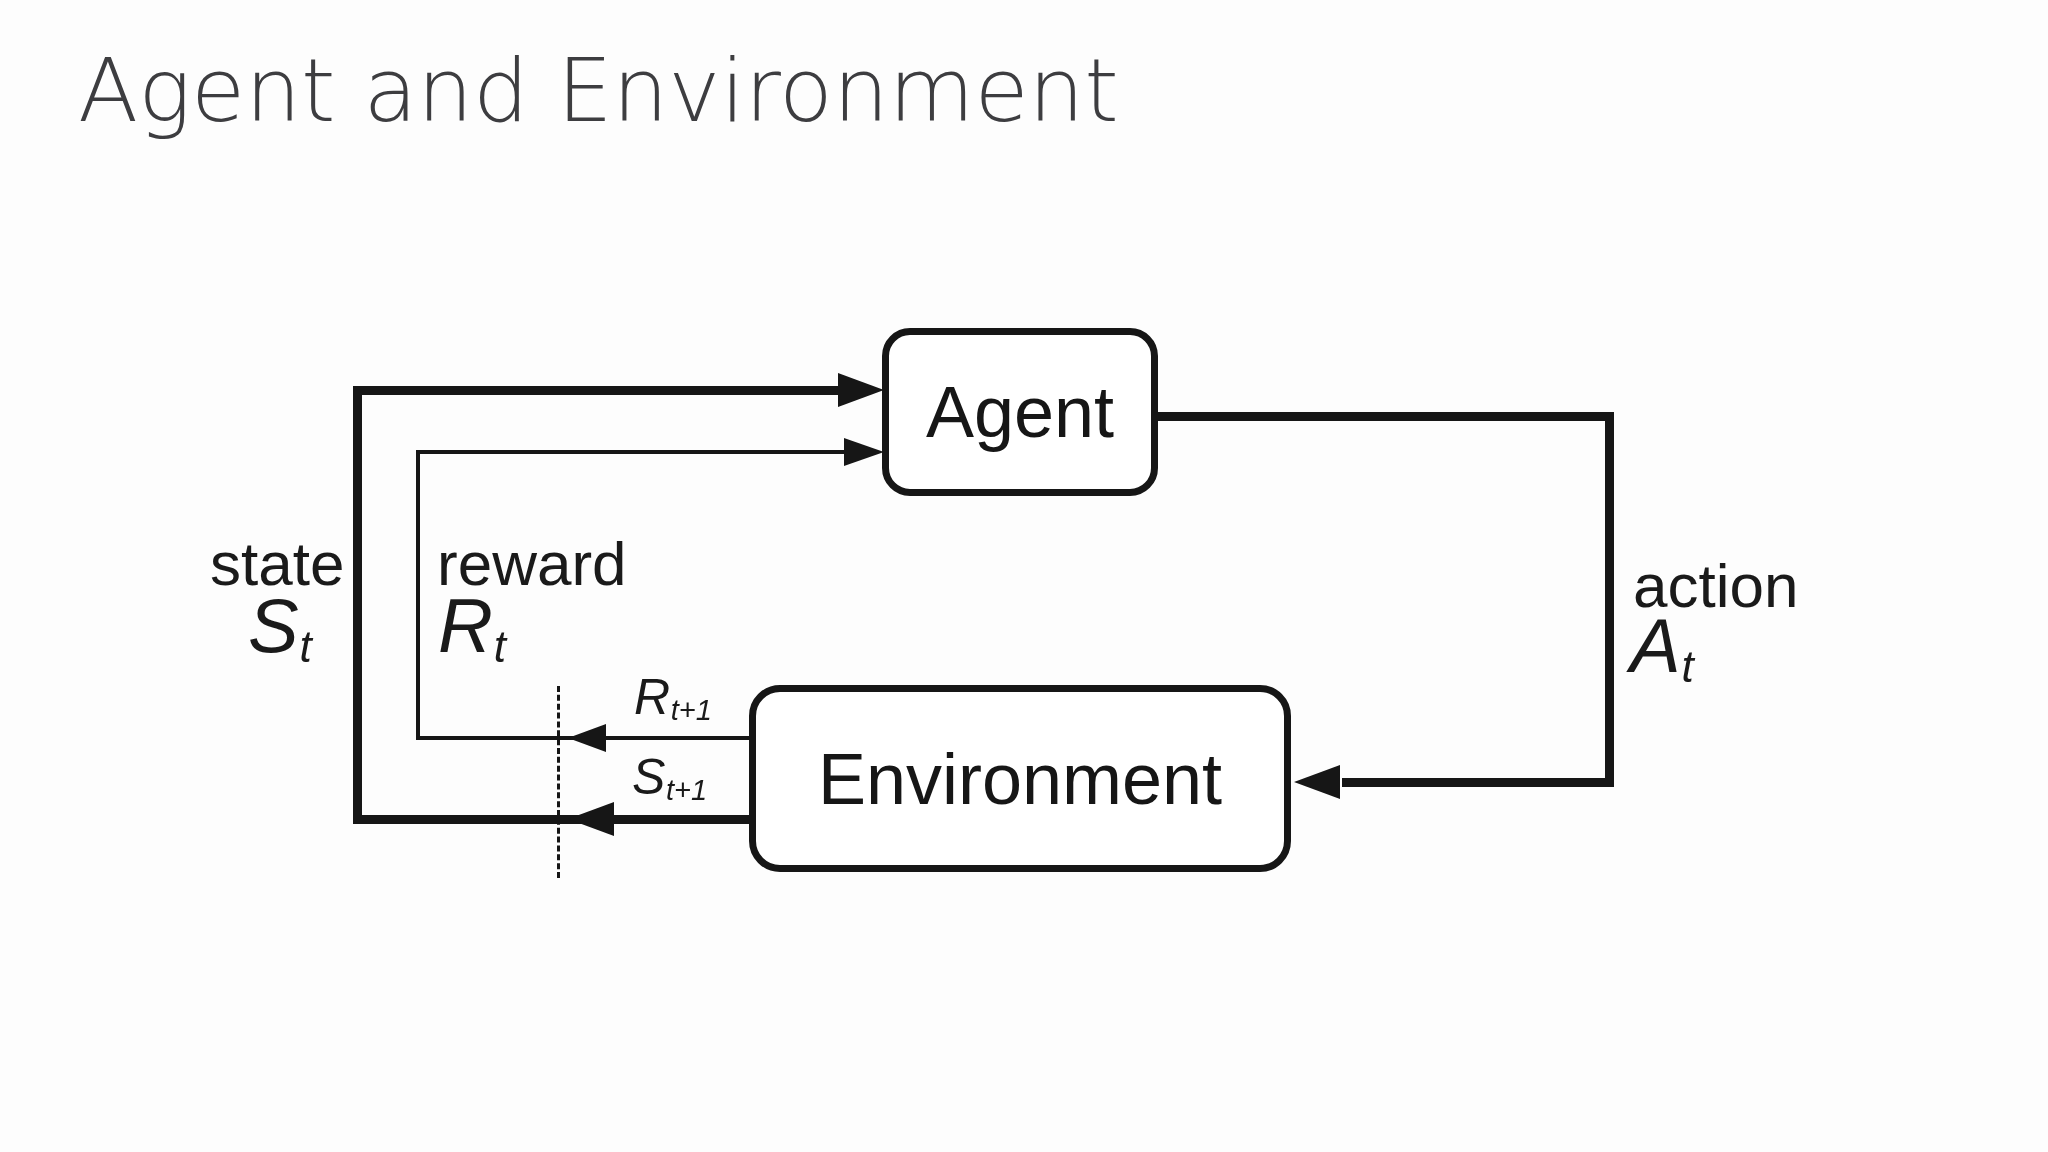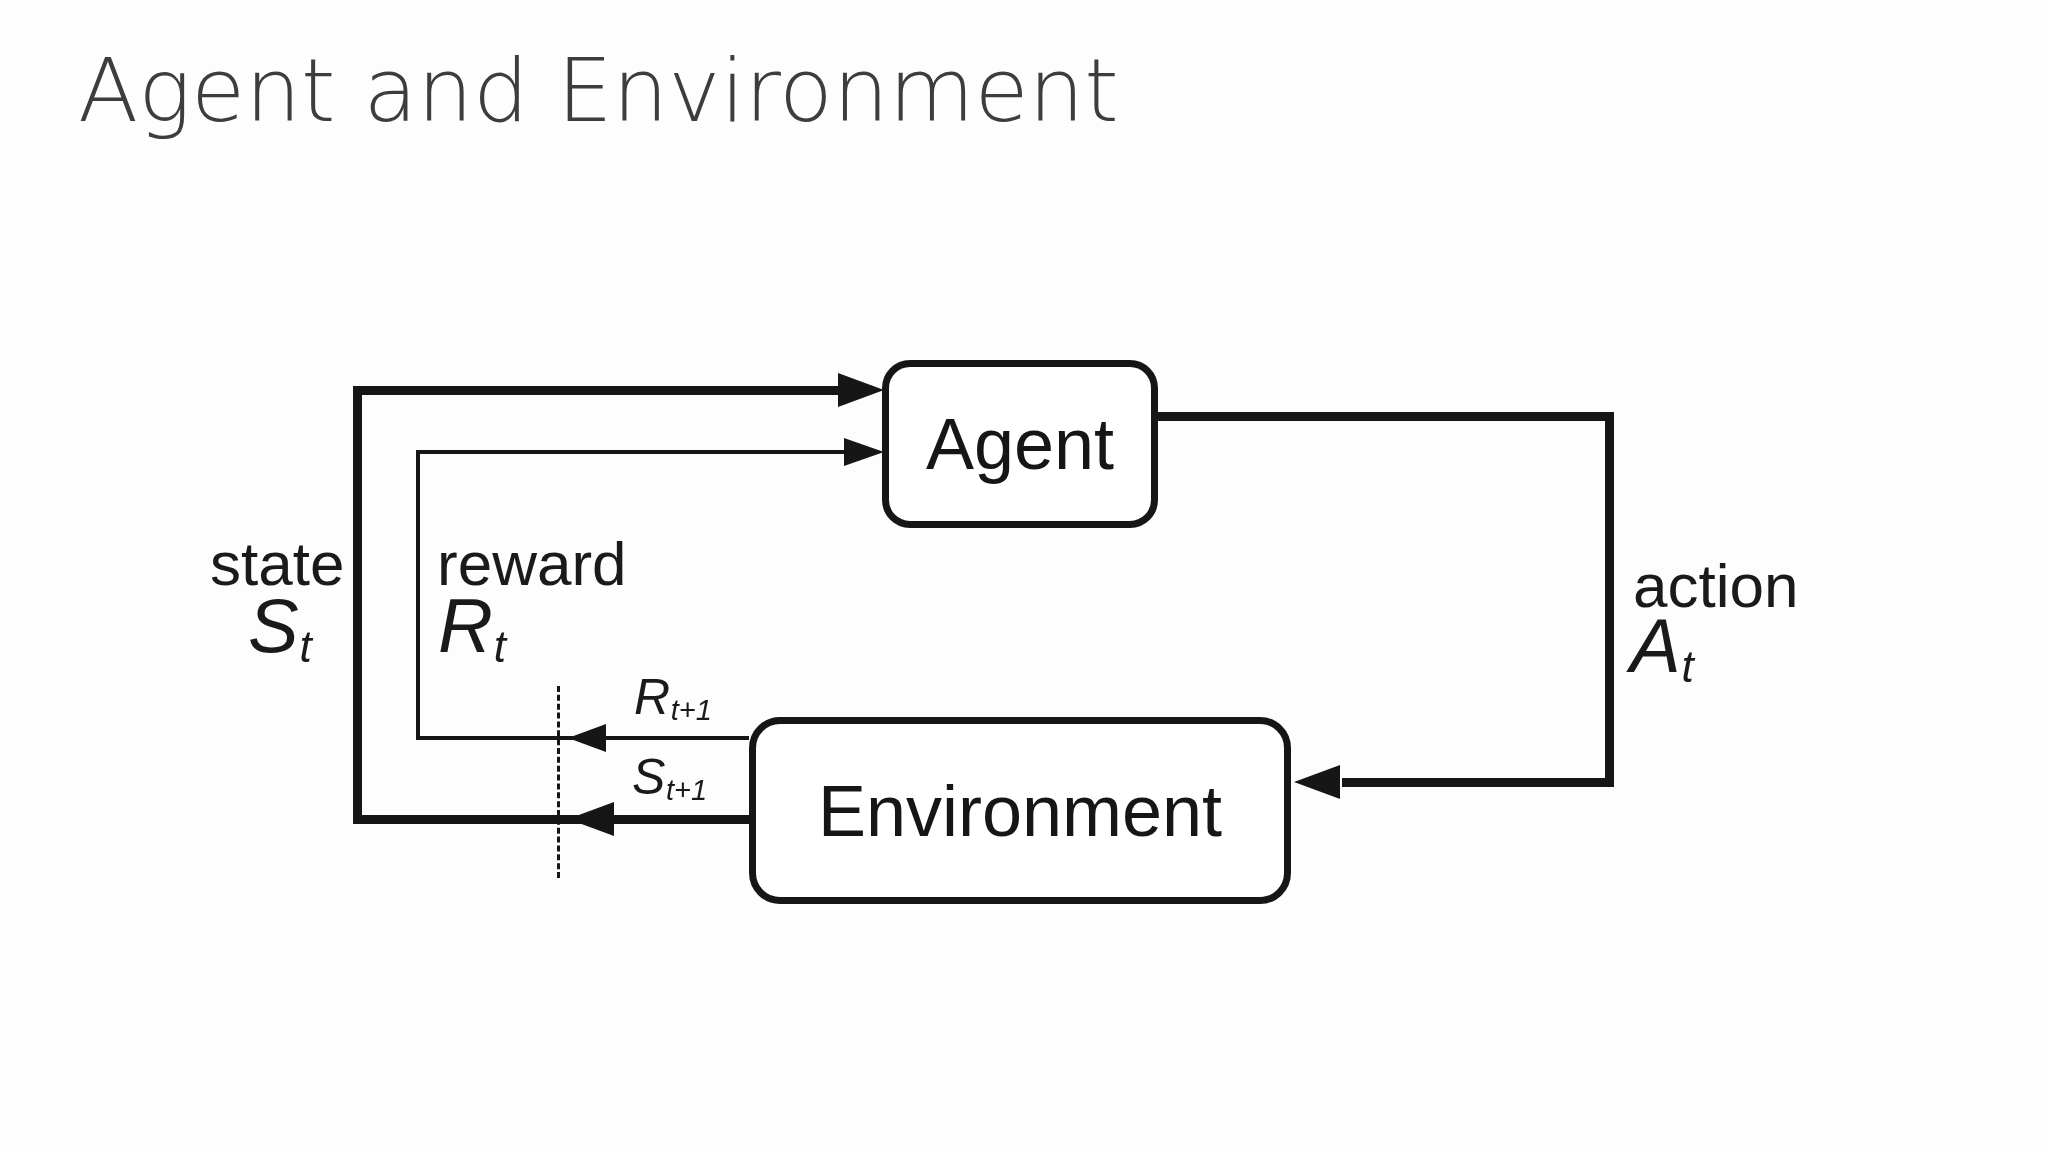--- a/index.html
+++ b/index.html
@@ -12,21 +12,21 @@
   .slide-title{
     position:absolute;left:78px;top:40px;
     font-family:"DejaVu Sans","Liberation Sans",sans-serif;
     font-weight:200;font-size:88px;line-height:1.15;
     color:var(--title,#3d3d40);letter-spacing:0px;white-space:nowrap;
   }
   
   .node{
     position:absolute;box-sizing:border-box;background:#ffffff;
     border:7px solid var(--ink,#161616);border-radius:28px;
-    display:flex;align-items:center;justify-content:center;z-index:3;margin-top:32px;
+    display:flex;align-items:center;justify-content:center;z-index:3;
   }
   .node-label{
     font-family:"Liberation Sans",sans-serif;font-size:72px;
     color:var(--ink,#161616);white-space:nowrap;
   }
   #agent-node{left:882px;top:328px;width:276px;height:168px;}
   #environment-node{left:749px;top:685px;width:542px;height:187px;border-radius:31px;}
   
   .line{position:absolute;background:var(--ink,#161616);z-index:1;}
   

